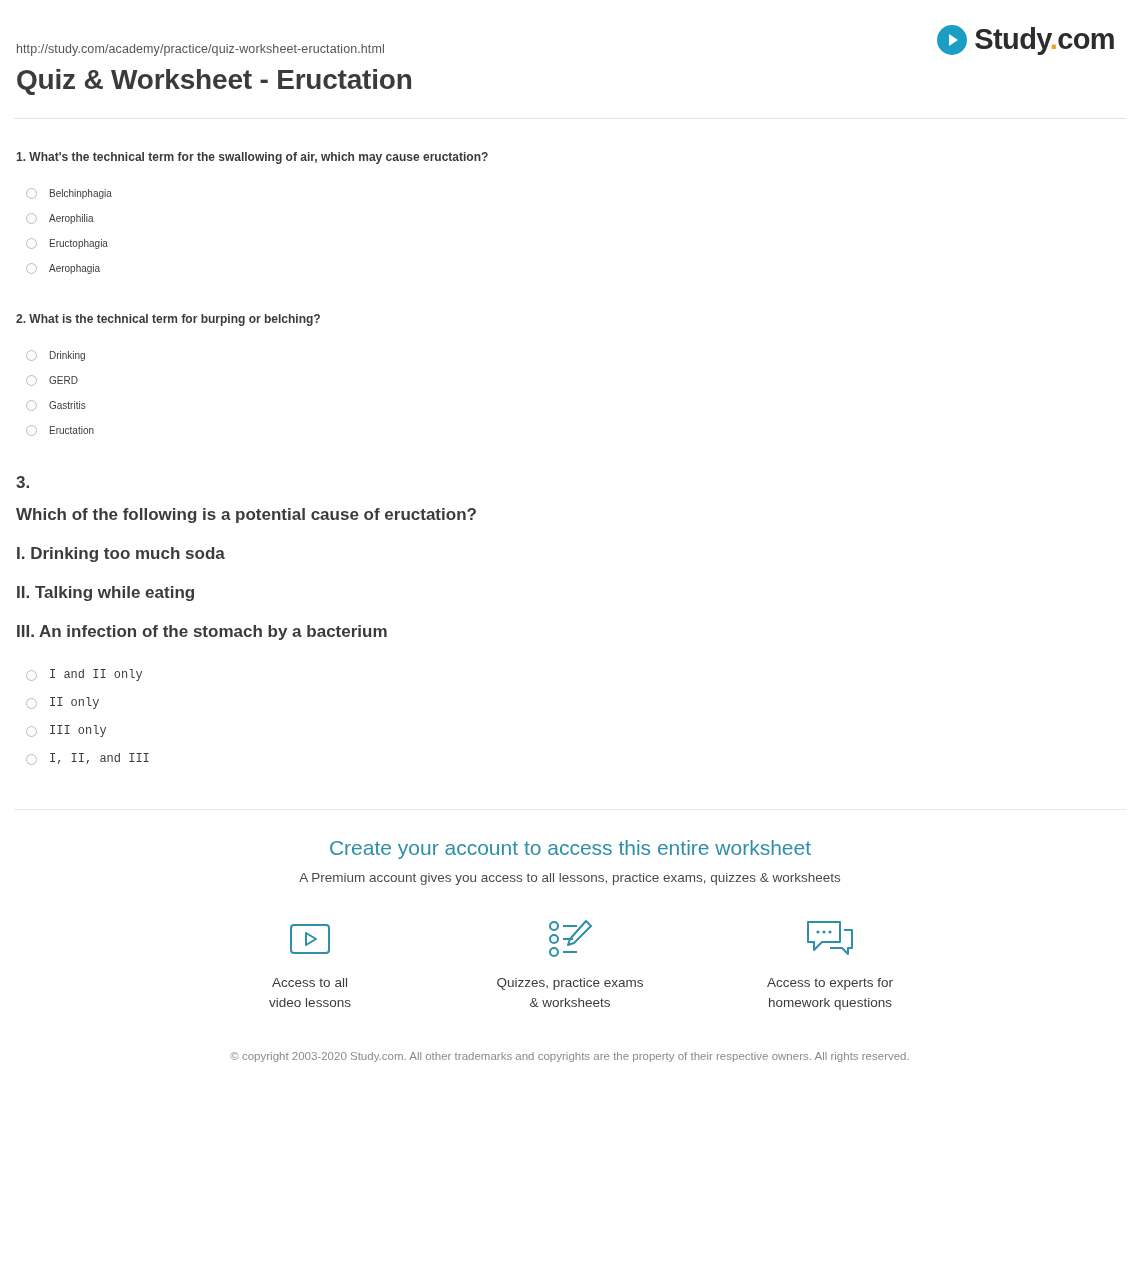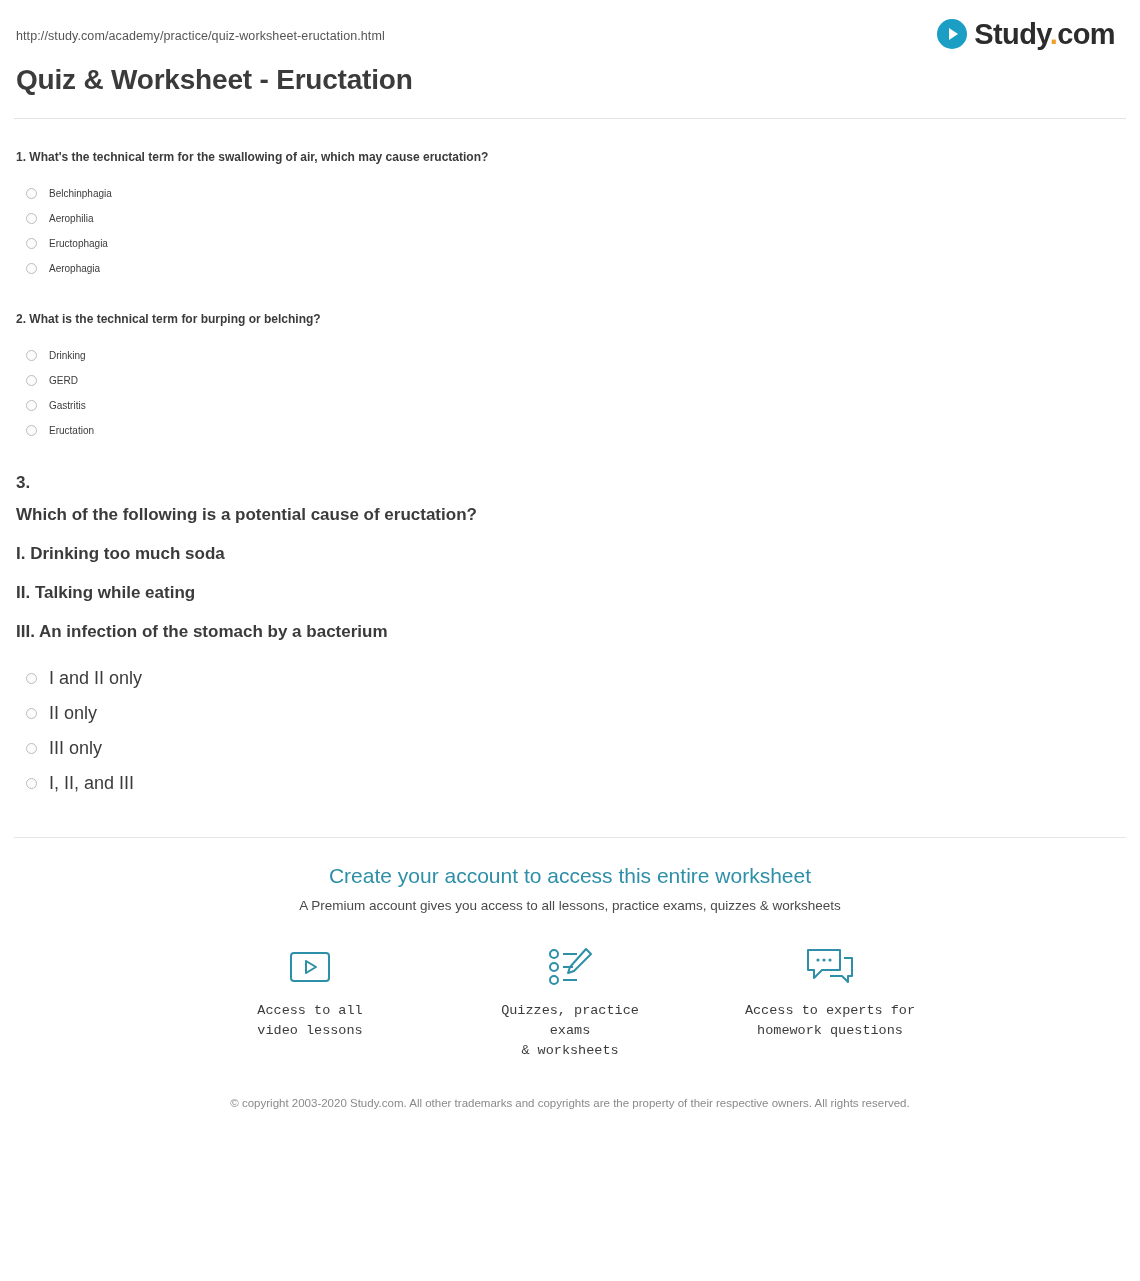--- a/index.html
+++ b/index.html
@@ -12,21 +12,21 @@
   }
   .page {
     width: 1140px;
     min-height: 1281px;
     margin: 0 auto;
     position: relative;
     background: #fff;
   }
   .topbar {
     display: flex;
-    align-items: center;
+    align-items: flex-end;
     justify-content: space-between;
     padding: 12px 20px 0 16px;
     height: 56px;
   }
   .url {
     font-size: 12.5px;
     color: #555;
     font-family: "Liberation Sans", sans-serif;
     padding-top: 3px;
     letter-spacing: 0.1px;
@@ -111,21 +111,21 @@
     height: 11px;
     border-radius: 50%;
     border: 1px solid #bdbdbd;
     background: #fcfcfc;
     flex: none;
   }
   .opt-label {
     font-size: 10px;
     color: #3b3b3b;
   }
-  .opt-small .opt-label { font-size: 18px; }
+  .opt-small .opt-label { font-size: 12px; font-family: Liberation Mono, monospace; }
 
   .footer-rule {
     border-top: 1px solid #e6e6e6;
     margin: 36px 14px 0 14px;
   }
   .promo {
     text-align: center;
     padding-top: 26px;
   }
   .promo-title {
@@ -142,21 +142,20 @@
     display: flex;
     justify-content: center;
     gap: 80px;
     margin-top: 30px;
   }
   .feature {
     width: 180px;
     display: flex;
     flex-direction: column;
     align-items: center;
-    font-family: Liberation Mono, monospace;
   }
   .feature-icon {
     height: 48px;
     display: flex;
     align-items: center;
     justify-content: center;
     color: #2e8fa8;
   }
   .feature-label {
     margin-top: 10px;

